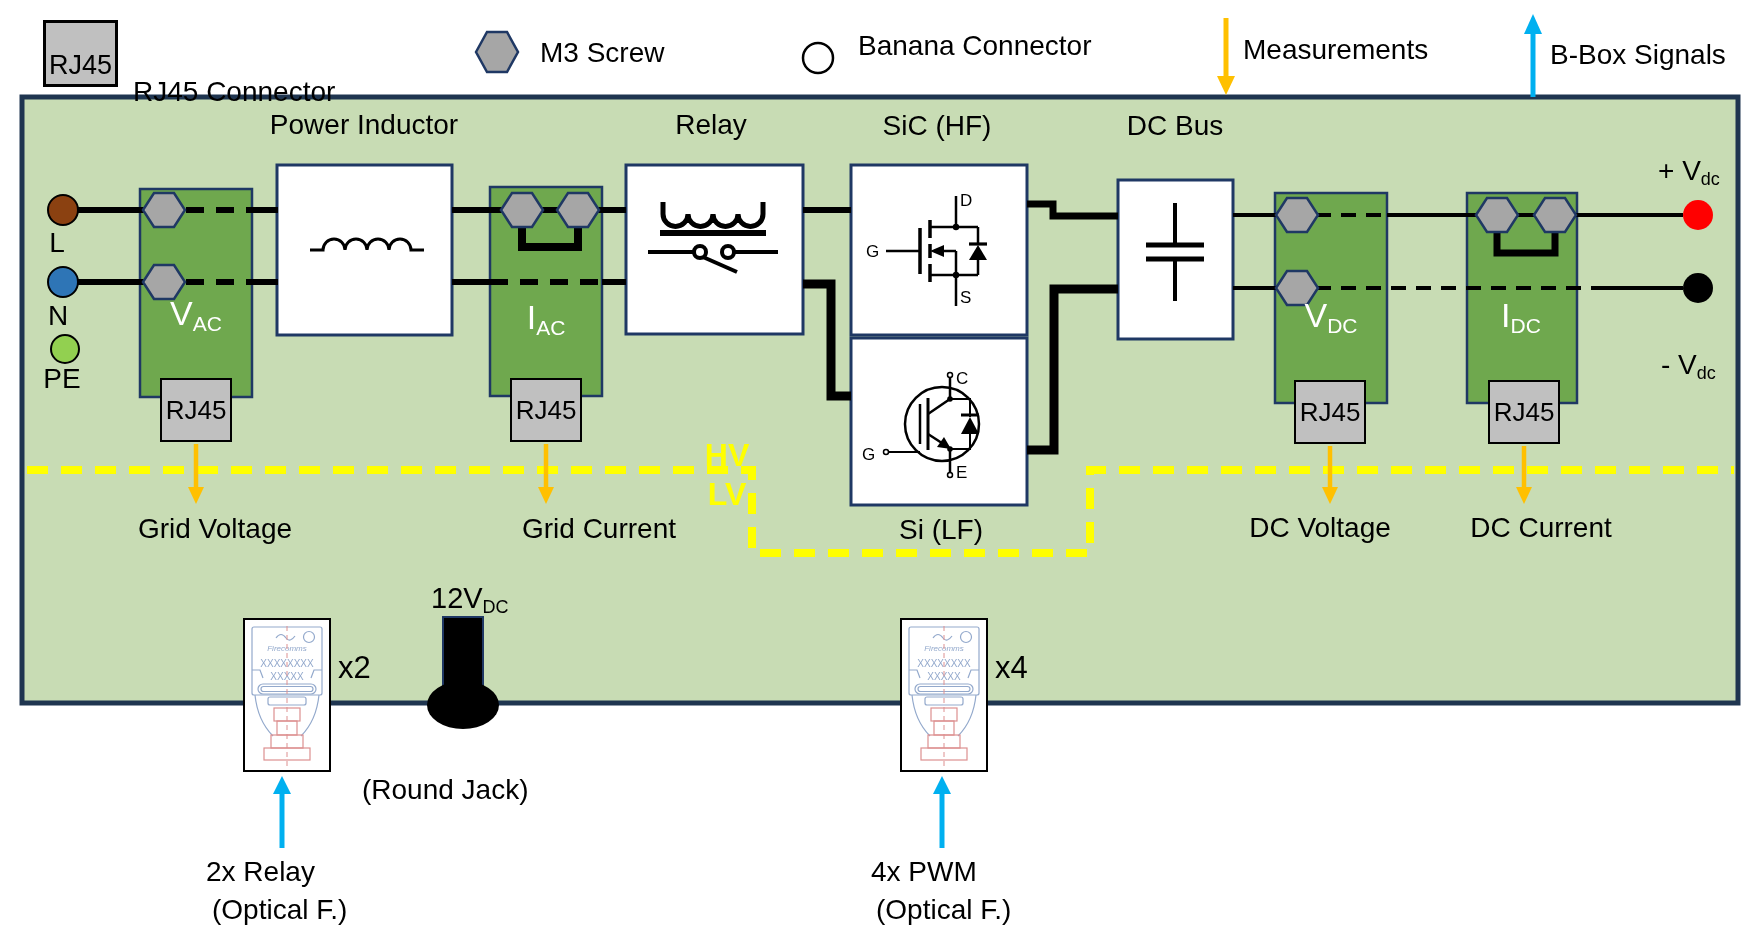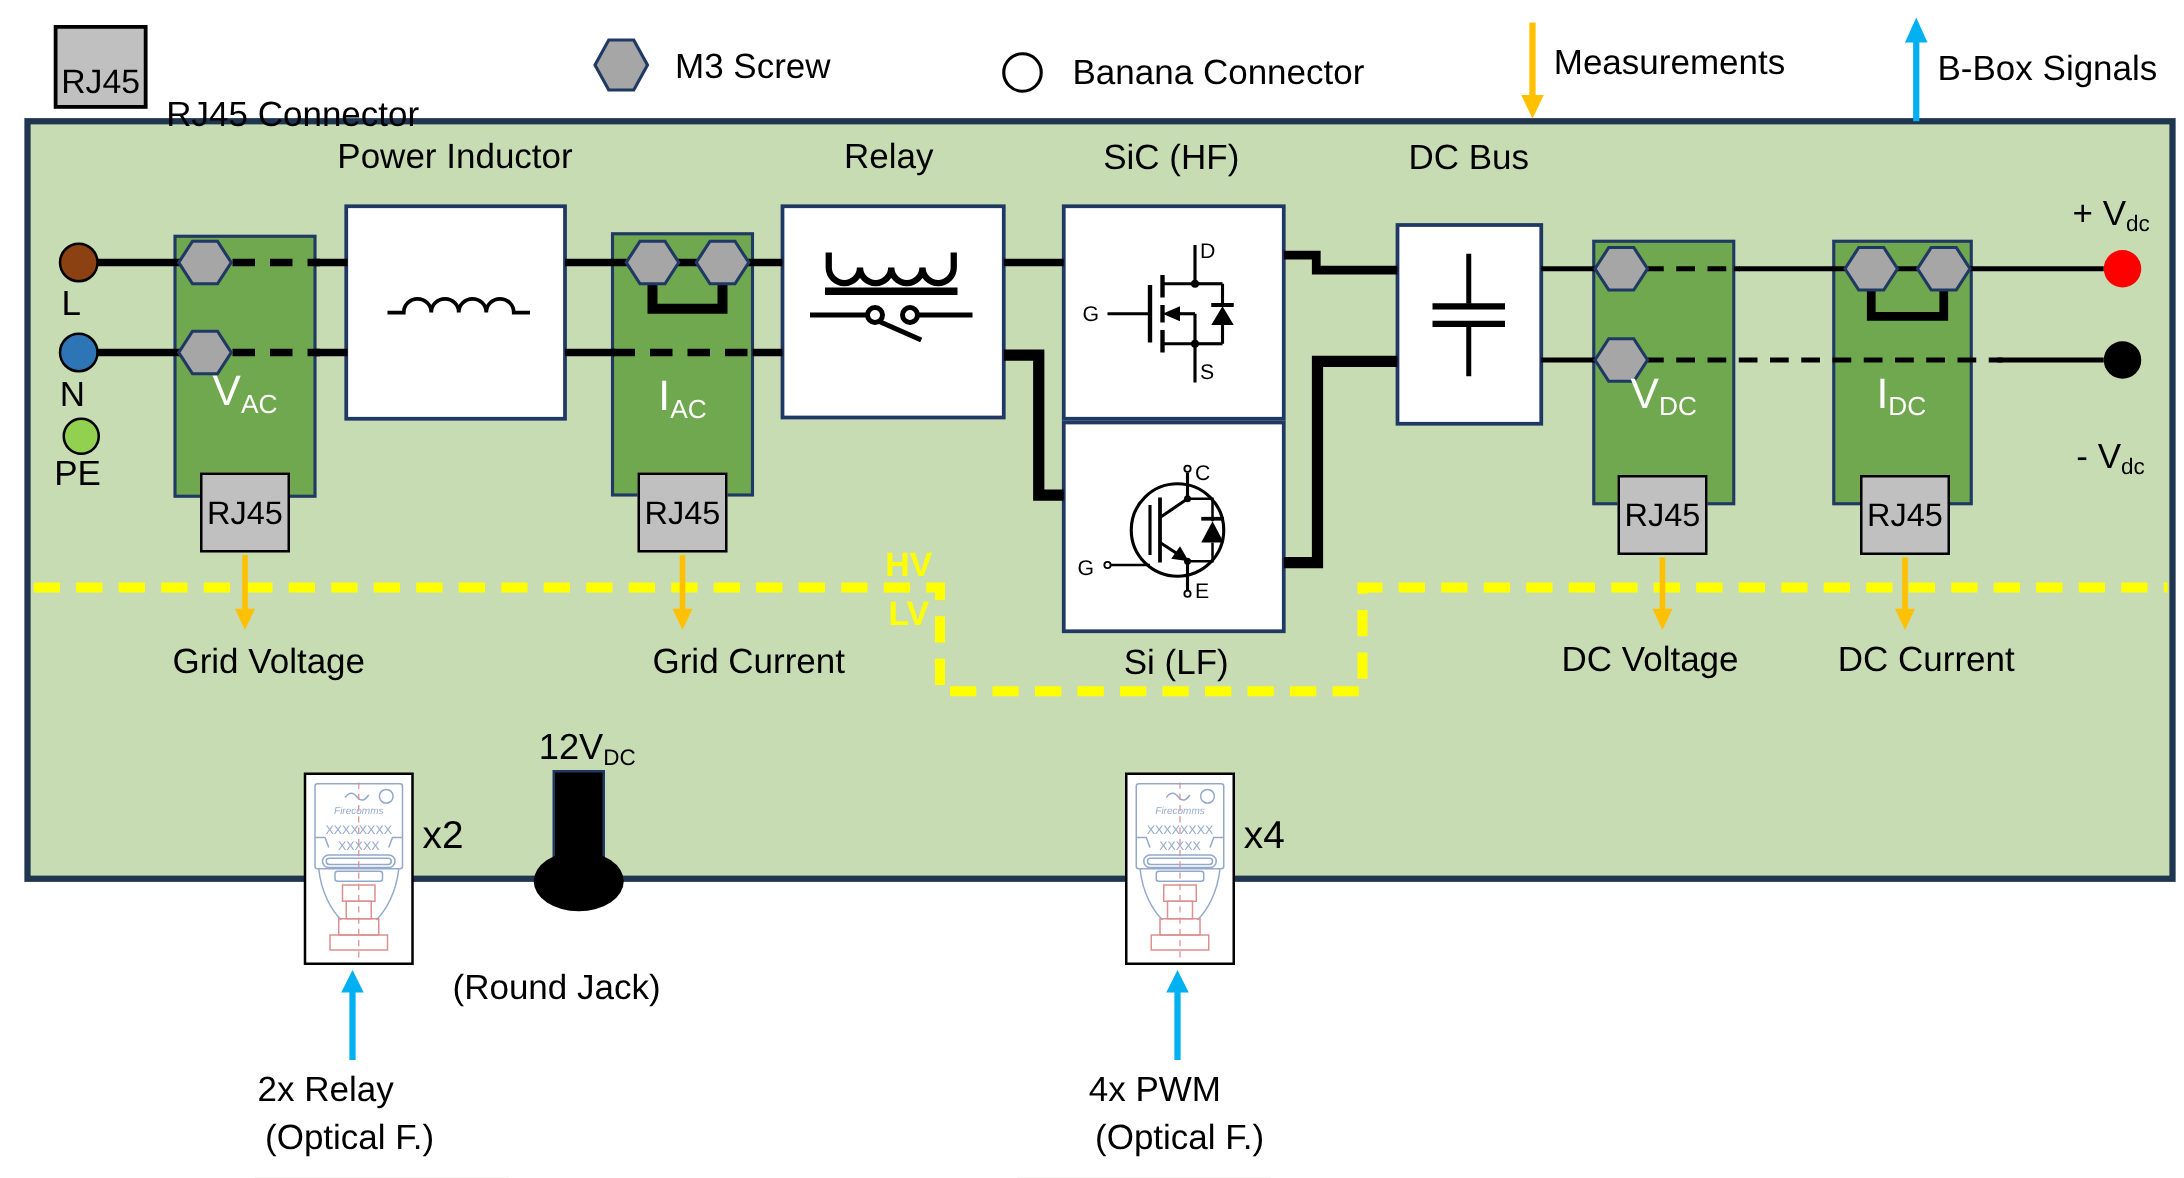--- a/index.html
+++ b/index.html
@@ -7,21 +7,21 @@
   #stage svg{position:absolute;left:0;top:0;z-index:1;}
   .lbl{position:absolute;z-index:2;font-size:28px;color:#000;white-space:nowrap;line-height:1.15;}
   .c{transform:translateX(-50%);}
   .wlbl{color:#ffffff;font-size:34px;}
   .wlbl .gsub{font-size:21px;vertical-align:-6px;}
   .sub{font-size:18px;vertical-align:-5px;}
   .rj45box{position:absolute;z-index:2;width:72px;height:64px;background:#c0c0c0;border:2.5px solid #000;
            display:flex;align-items:center;justify-content:center;font-size:26px;color:#000;box-sizing:border-box;}
   .legendbox{position:absolute;z-index:2;left:43px;top:20px;width:75px;height:67px;background:#c0c0c0;border:3px solid #000;
            display:flex;align-items:flex-end;justify-content:center;font-size:27px;color:#000;box-sizing:border-box;padding-bottom:3px;}
-  .hvlv{position:absolute;z-index:2;font-size:27px;font-weight:bold;color:#ffff00;white-space:nowrap;}
+  .hvlv{position:absolute;z-index:2;font-size:32px;font-weight:bold;color:#ffff00;white-space:nowrap;}
   .small31{font-size:31px;}
 </style>
 </head>
 <body>
 
 <div id="stage">
 
 <svg width="1747" height="942" viewBox="0 0 1747 942">
   <defs>
     <g id="optical-conn">
@@ -209,21 +209,21 @@
   <polygon points="1226,95 1217,76 1235,76" fill="#ffc000"></polygon>
   <line x1="1533" y1="97" x2="1533" y2="33" stroke-width="5" stroke="#00b0f0"></line>
   <polygon points="1533,14 1524,34 1542,34" fill="#00b0f0"></polygon>
 </svg>
 
 <div class="legendbox">
       <span>RJ45</span>
     </div>
 <div class="lbl" style="left:133px;top:37px;margin-top:39px;">RJ45 Connector</div>
 <div class="lbl" style="left:540px;top:37px;">M3 Screw</div>
-<div class="lbl" style="left:858px;top:42px;">Banana Connector</div>
+<div class="lbl" style="left:858px;top:30px;">Banana Connector</div>
 <div class="lbl" style="left:1243px;top:34px;">Measurements</div>
 <div class="lbl" style="left:1550px;top:39px;">B-Box Signals</div>
 
 <div class="lbl c" style="left:364px;top:109px;">Power Inductor</div>
 <div class="lbl c" style="left:711px;top:109px;">Relay</div>
 <div class="lbl c" style="left:937px;top:110px;">SiC (HF)</div>
 <div class="lbl c" style="left:1175px;top:110px;">DC Bus</div>
 <div class="lbl c" style="left:941px;top:514px;">Si (LF)</div>
 
 <div class="lbl c" style="left:57px;top:227px;">L</div>

